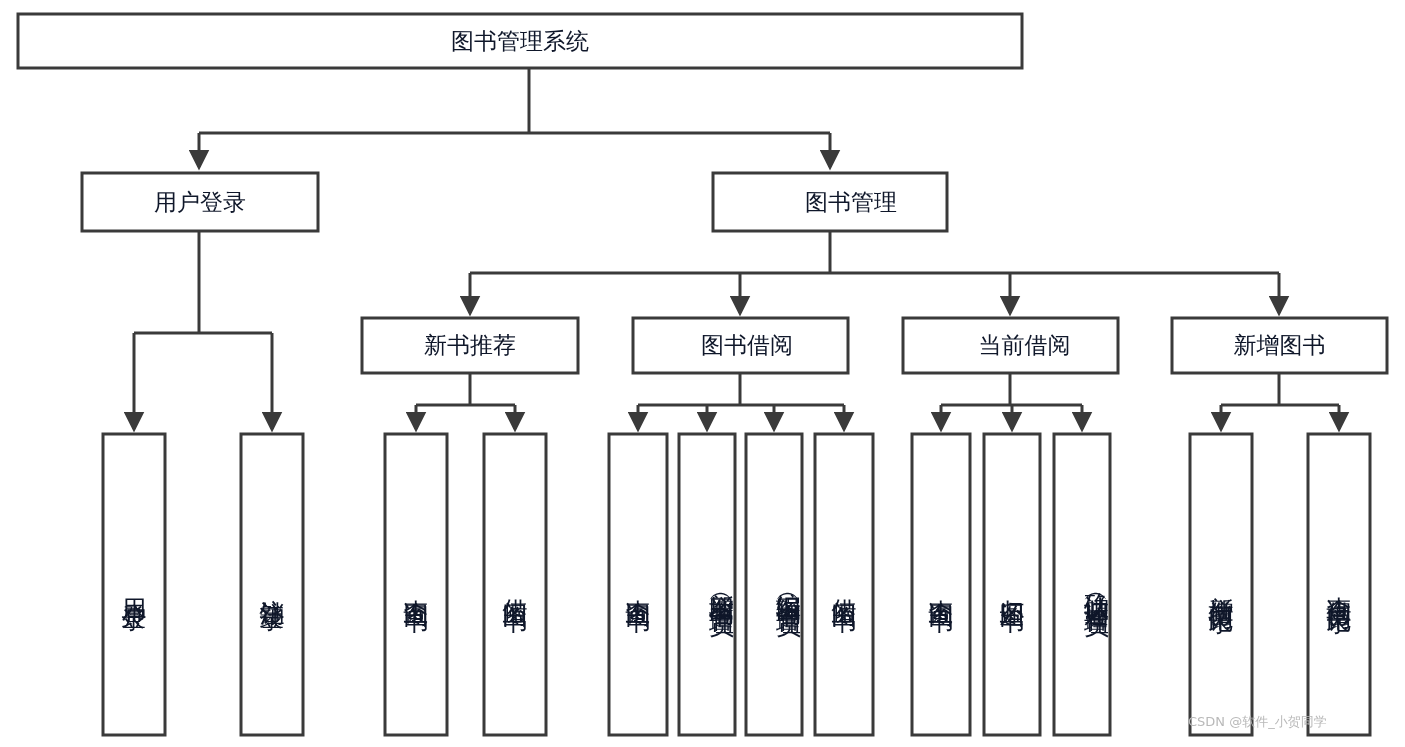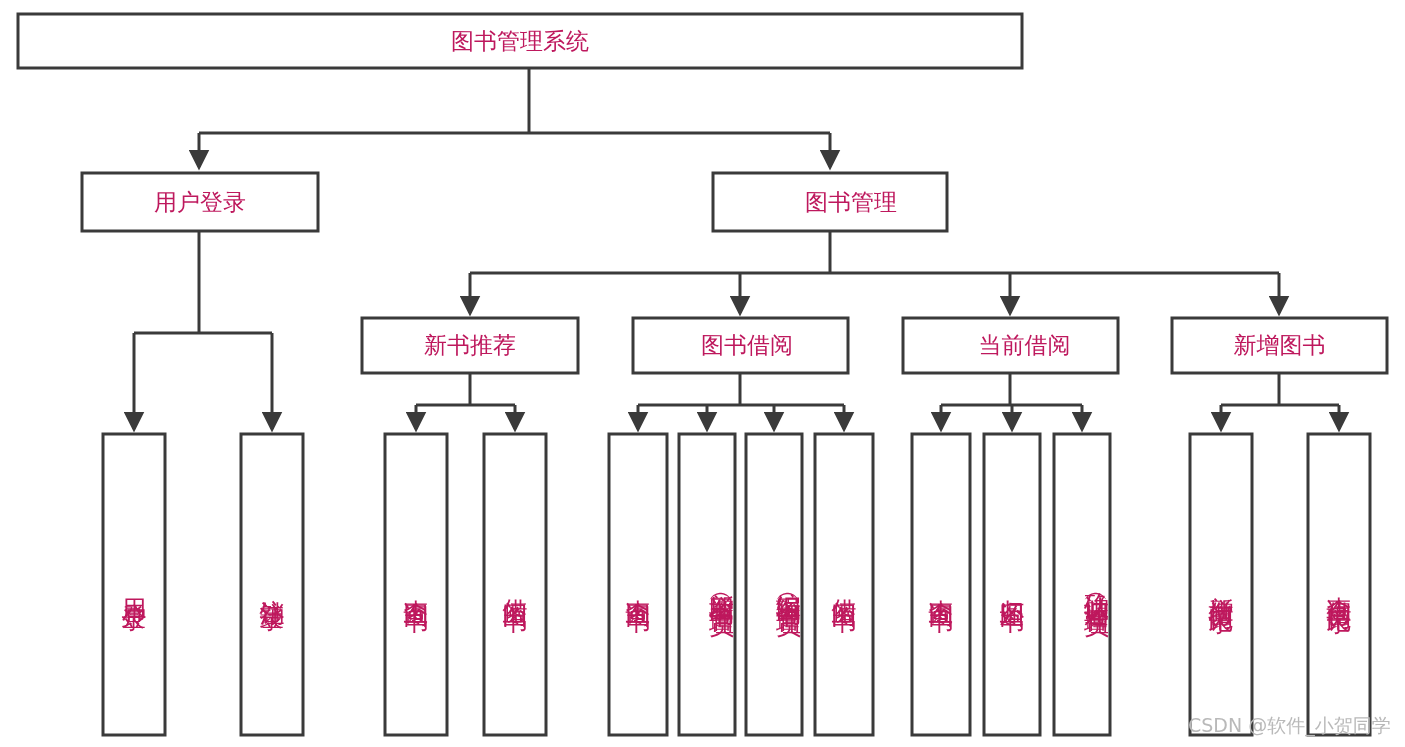--- a/index.html
+++ b/index.html
@@ -34,21 +34,21 @@
     stroke-width: 3;
     fill: none;
     stroke-linecap: butt;
   }
   .node-label {
     position: absolute;
     box-sizing: border-box;
     display: flex;
     align-items: center;
     justify-content: center;
-    color: #be185d;
+    color: #0f172a;
     font-family: "DejaVu Sans", "Liberation Sans", sans-serif;
     pointer-events: none;
     line-height: 1.08;
     text-align: right;
   }
   .node-label.horizontal {
     font-size: 23px;
   }
   .node-label.vertical {
     writing-mode: vertical-rl;
@@ -59,21 +59,21 @@
     align-items: center;
   }
   .node-label.vertical.top-aligned {
     align-items: flex-start;
     padding-top: 4px;
   }
   .watermark {
     position: absolute;
     left: 1188px;
     top: 713px;
-    font-size: 19px;
+    font-size: 13px;
     color: #b9b9b9;
     font-family: "DejaVu Sans", "Liberation Sans", sans-serif;
     white-space: nowrap;
   }
 </style>
 </head>
 <body>
 
 <div id="diagram-root">
 

